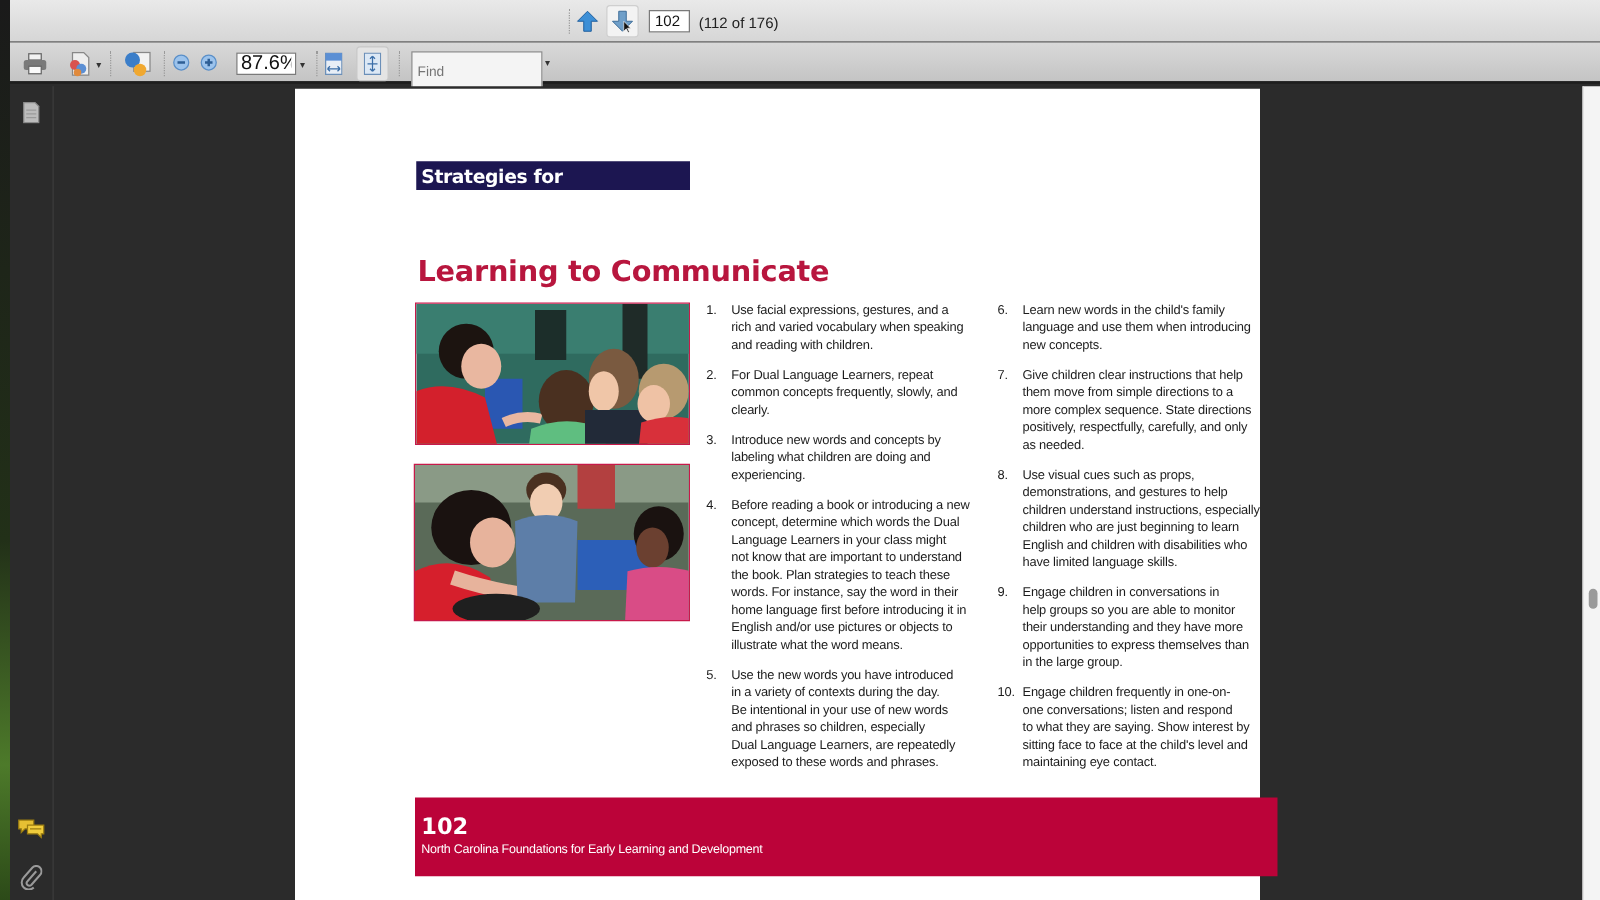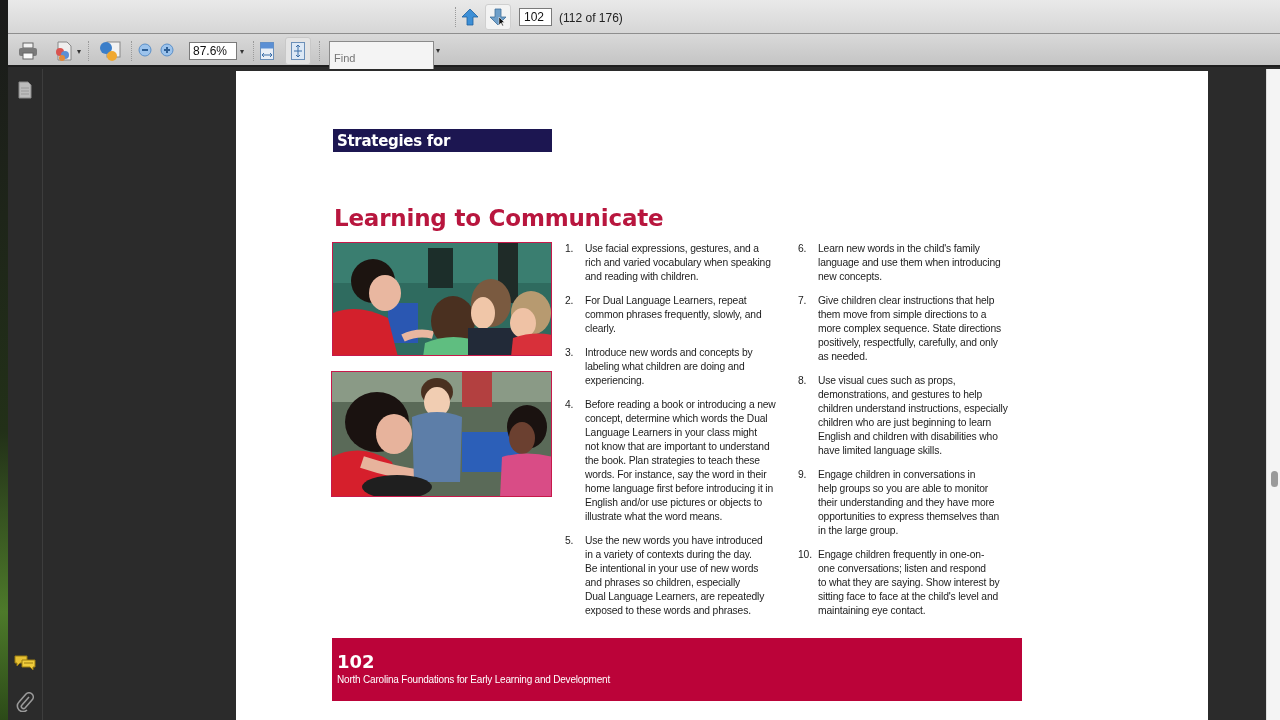--- a/index.html
+++ b/index.html
@@ -4,28 +4,28 @@
 <style>
   * { box-sizing: border-box; margin: 0; padding: 0; }
   html, body { width: 1280px; height: 720px; overflow: hidden; background: #2b2b2b; font-family: "Liberation Sans", sans-serif; }
   .left-edge { position: absolute; left: 0; top: 0; width: 8px; height: 720px; background: linear-gradient(180deg, #1a1a1a 0%, #223018 60%, #4d7a2a 85%, #2c4a18 100%); }
   .toolbar1 { position: absolute; left: 8px; top: 0; width: 1272px; height: 34px; background: linear-gradient(#e9e9e9, #d6d6d6); border-bottom: 1px solid #8e8e8e; }
   .toolbar2 { position: absolute; left: 8px; top: 34px; width: 1272px; height: 33px; background: linear-gradient(#d9d9d9, #c4c4c4); border-bottom: 2px solid #1e1e1e; }
   .tb-btn { position: absolute; display: flex; align-items: center; justify-content: center; }
   .sep { position: absolute; width: 1px; height: 20px; border-left: 1px dotted #9a9a9a; }
   .page-input { position: absolute; left: 511px; top: 8px; width: 33px; height: 18px; background: #fff; border: 1px solid #7a7a7a; font-size: 12px; padding: 1px 4px; color: #111; }
   .page-count { position: absolute; left: 551px; top: 11px; font-size: 12px; color: #222; }
-  .zoom-input { position: absolute; left: 181px; top: 8px; width: 48px; height: 18px; background: #fff; border: 1px solid #7a7a7a; font-size: 12px; padding: 1px 3px; color: #111; }
+  .zoom-input { position: absolute; left: 181px; top: 8px; width: 48px; height: 18px; background: #fff; border: 1px solid #7a7a7a; font-size: 16px; padding: 1px 3px; color: #111; }
   .find-input { position: absolute; left: 321px; top: 7px; width: 105px; height: 18px; background: #f4f4f4; border: 1px solid #8a8a8a; font-size: 11px; padding: 16px 4px; color: #aaa; }
   .dd { position: absolute; font-size: 8px; color: #333; }
   .sidebar { position: absolute; left: 8px; top: 69px; width: 35px; height: 651px; background: #2b2b2b; border-right: 1px solid #3d3d3d; }
   .doc-area { position: absolute; left: 44px; top: 69px; width: 1222px; height: 651px; background: #2b2b2b; }
   .vscroll { position: absolute; left: 1266px; top: 69px; width: 14px; height: 651px; background: #f4f4f4; border-left: 1px solid #ddd; }
   .vthumb { position: absolute; left: 4px; top: 402px; width: 7px; height: 16px; background: #9a9a9a; border-radius: 4px; }
-  .page { position: absolute; left: 236px; top: 71px; width: 972px; height: 649px; background: #fff; }
+  .page { position: absolute; left: 236px; top: 71px; width: 772px; height: 649px; background: #fff; }
   .banner { position: absolute; left: 97px; top: 58px; width: 219px; height: 23px; background: #1c1651; color: #fff; font-size: 15px; font-weight: bold; padding: 3px 4px; font-family: "DejaVu Sans", sans-serif; letter-spacing: -0.3px; }
   .title { position: absolute; left: 98px; top: 102px; color: #b8163e; font-size: 23px; font-weight: bold; font-family: "DejaVu Sans", sans-serif; letter-spacing: -0.2px; margin-top: 32px; }
   .photo { position: absolute; border: 1px solid #c7194a; overflow: hidden; }
   .list { position: absolute; font-size: 10.3px; line-height: 14px; color: #1c1c1c; letter-spacing: -0.15px; }
   .li { display: flex; margin-bottom: 10px; }
   .li .num { width: 20px; flex-shrink: 0; }
   .li .txt { white-space: pre-line; }
   .footer { position: absolute; left: 96px; top: 567px; width: 690px; height: 63px; background: #bb0339; color: #fff; padding: 15px 5px; }
   .footer .pnum { font-size: 18px; font-weight: bold; line-height: 18px; font-family: "DejaVu Sans", sans-serif; }
   .footer .ftxt { font-size: 10px; margin-top: 3px; letter-spacing: -0.2px; }
@@ -184,21 +184,21 @@
   <div class="list" style="left:329px;top:171px;width:230px;">
     <div class="li">
         <span class="num">1.</span>
         <span class="txt">Use facial expressions, gestures, and a
 rich and varied vocabulary when speaking
 and reading with children.</span>
       </div>
     <div class="li">
         <span class="num">2.</span>
         <span class="txt">For Dual Language Learners, repeat
-common phrases frequently, slowly, and
+common concepts frequently, slowly, and
 clearly.</span>
       </div>
     <div class="li">
         <span class="num">3.</span>
         <span class="txt">Introduce new words and concepts by
 labeling what children are doing and
 experiencing.</span>
       </div>
     <div class="li">
         <span class="num">4.</span>

